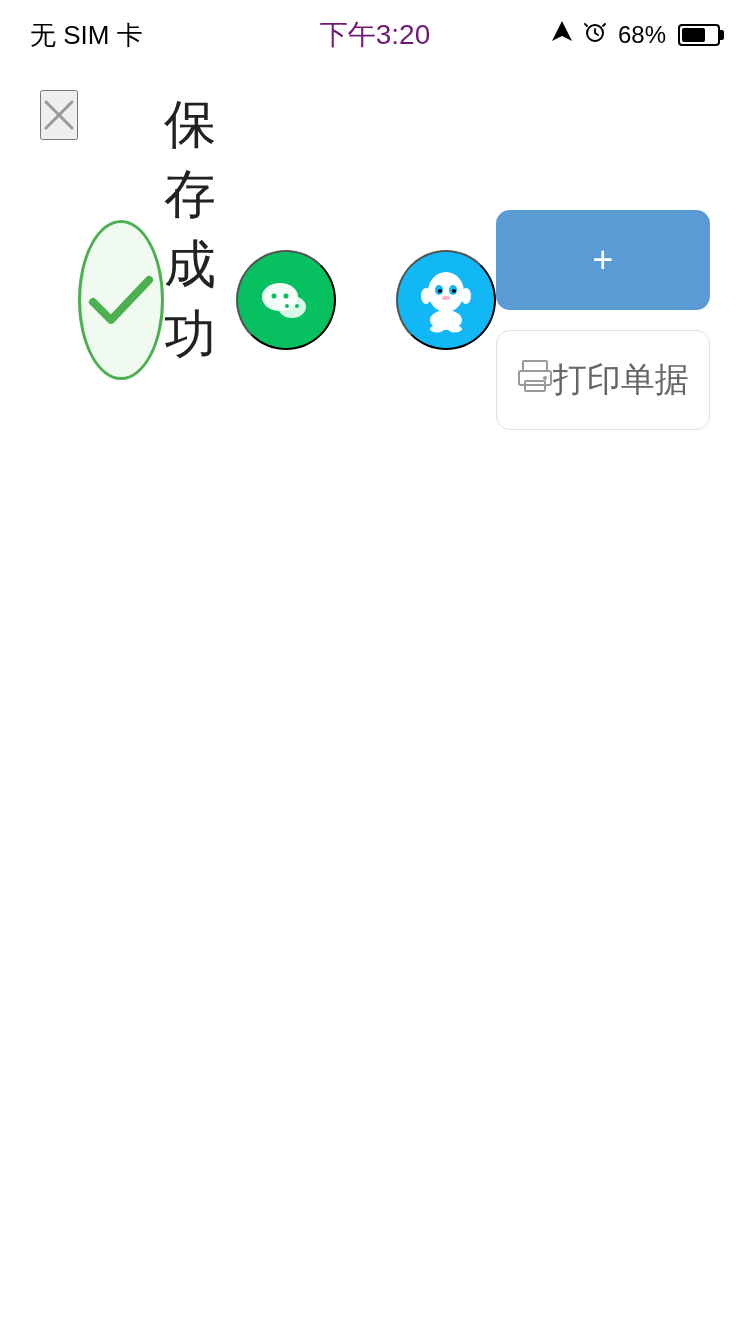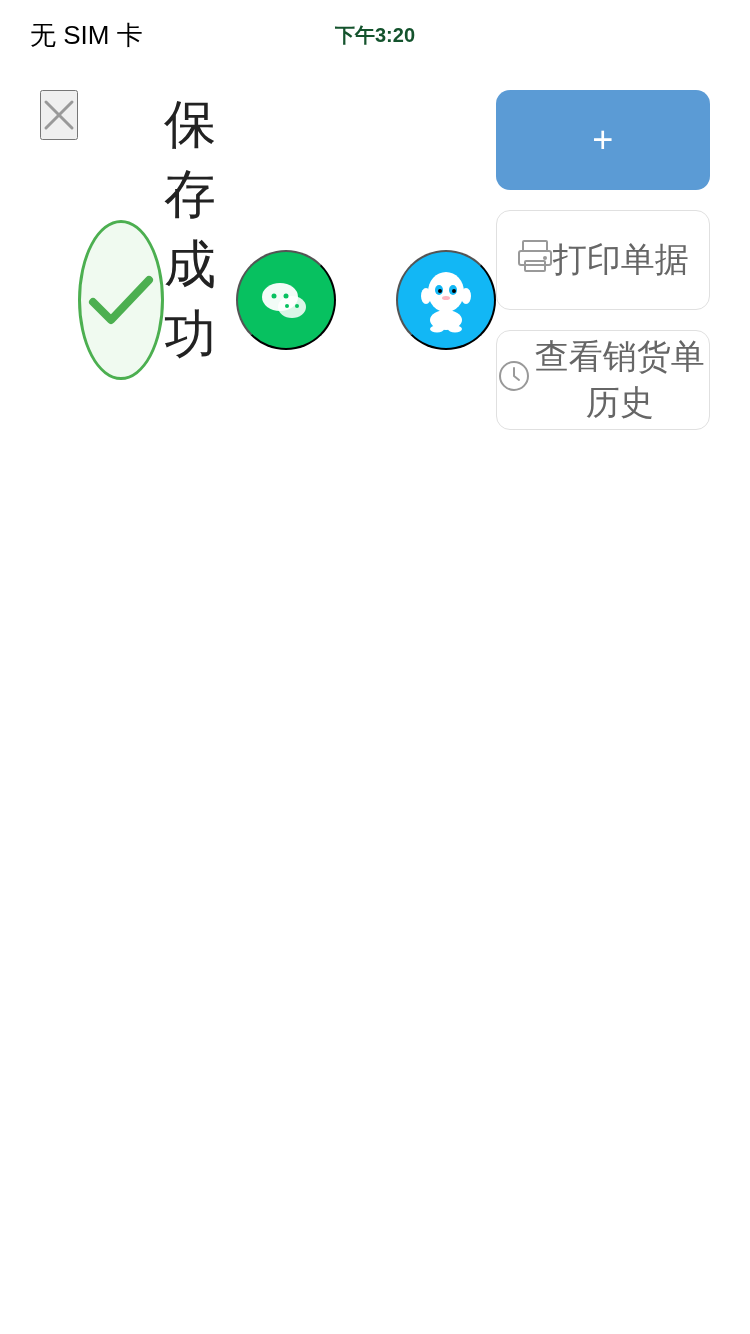--- a/index.html
+++ b/index.html
@@ -28,23 +28,23 @@
     .status-left {
       display: flex;
       align-items: center;
       gap: 10px;
       font-size: 26px;
       color: #000;
       font-weight: 500;
     }
 
     .status-center {
-      font-size: 20px;
-      font-weight: 700;
-      color: #14532d;
+      font-size: 28px;
+      font-weight: 400;
+      color: #701a75;
       position: absolute;
       left: 50%;
       transform: translateX(-50%);
     }
 
     .status-right {
       display: flex;
       align-items: center;
       gap: 12px;
       font-size: 24px;
@@ -229,20 +229,40 @@
         <path d="M12 14.5a1.5 1.5 0 1 1 0 3 1.5 1.5 0 0 1 0-3z" fill="#000"></path>
         <path d="M7.5 10.5C8.9 9.1 10.35 8.4 12 8.4s3.1.7 4.5 2.1" stroke="#000" stroke-width="1.8" stroke-linecap="round" fill="none"></path>
         <path d="M4 7C6.2 4.8 8.95 3.6 12 3.6s5.8 1.2 8 3.4" stroke="#000" stroke-width="1.8" stroke-linecap="round" fill="none"></path>
         <path d="M1 3.5C4 .6 7.8-0.5 12 .5c4-.5 7.5 1 10.5 3.5" stroke="#000" stroke-width="1.8" stroke-linecap="round" fill="none"></path>
       </svg>
     </span>
   </div>
 
   <div class="status-center">下午3:20</div>
 
+  <div class="status-right">
+    <span>
+      <svg width="20" height="22" viewBox="0 0 20 22" fill="none">
+        <path d="M10 0L20 20L10 15L0 20L10 0Z" fill="#000"></path>
+      </svg>
+    </span>
+    <span>
+      <svg width="22" height="22" viewBox="0 0 22 22" fill="none">
+        <circle cx="11" cy="12" r="8" stroke="#000" stroke-width="2" fill="none"></circle>
+        <path d="M11 8v4l3 2" stroke="#000" stroke-width="1.8" stroke-linecap="round"></path>
+        <path d="M3 5L1 3M19 5L21 3" stroke="#000" stroke-width="1.8" stroke-linecap="round"></path>
+      </svg>
+    </span>
+    <span>68%</span>
+    <span>
+      <div class="battery-body">
+          <div class="battery-fill"></div>
+        </div>
+    </span>
+  </div>
 </div>
 
 <div class="content">
 
   <button class="close-btn">
     <svg viewBox="0 0 34 34" fill="none" xmlns="http://www.w3.org/2000/svg">
       <line x1="4" y1="4" x2="30" y2="30" stroke="#999" stroke-width="3" stroke-linecap="round"></line>
       <line x1="30" y1="4" x2="4" y2="30" stroke="#999" stroke-width="3" stroke-linecap="round"></line>
     </svg>
   </button>
@@ -307,24 +327,15 @@
         <svg width="36" height="34" viewBox="0 0 36 34" fill="none" xmlns="http://www.w3.org/2000/svg">
           <rect x="6" y="2" width="24" height="10" rx="1" stroke="#999" stroke-width="2" fill="none"></rect>
           <rect x="2" y="12" width="32" height="14" rx="2" stroke="#999" stroke-width="2" fill="none"></rect>
           <rect x="8" y="22" width="20" height="10" rx="1" stroke="#999" stroke-width="2" fill="none"></rect>
           <circle cx="28" cy="19" r="2" fill="#999"></circle>
         </svg>
       </span>
       <span>打印单据</span>
     </button>
 
-    <button class="btn-secondary">
-      <span>
-        <svg width="34" height="34" viewBox="0 0 34 34" fill="none" xmlns="http://www.w3.org/2000/svg">
-          <circle cx="17" cy="17" r="14" stroke="#999" stroke-width="2" fill="none"></circle>
-          <path d="M17 9v8l5 4" stroke="#999" stroke-width="2" stroke-linecap="round" stroke-linejoin="round"></path>
-        </svg>
-      </span>
-      <span>查看销货单历史</span>
-    </button>
 
   </div>
 </div>
 
 </body></html>

